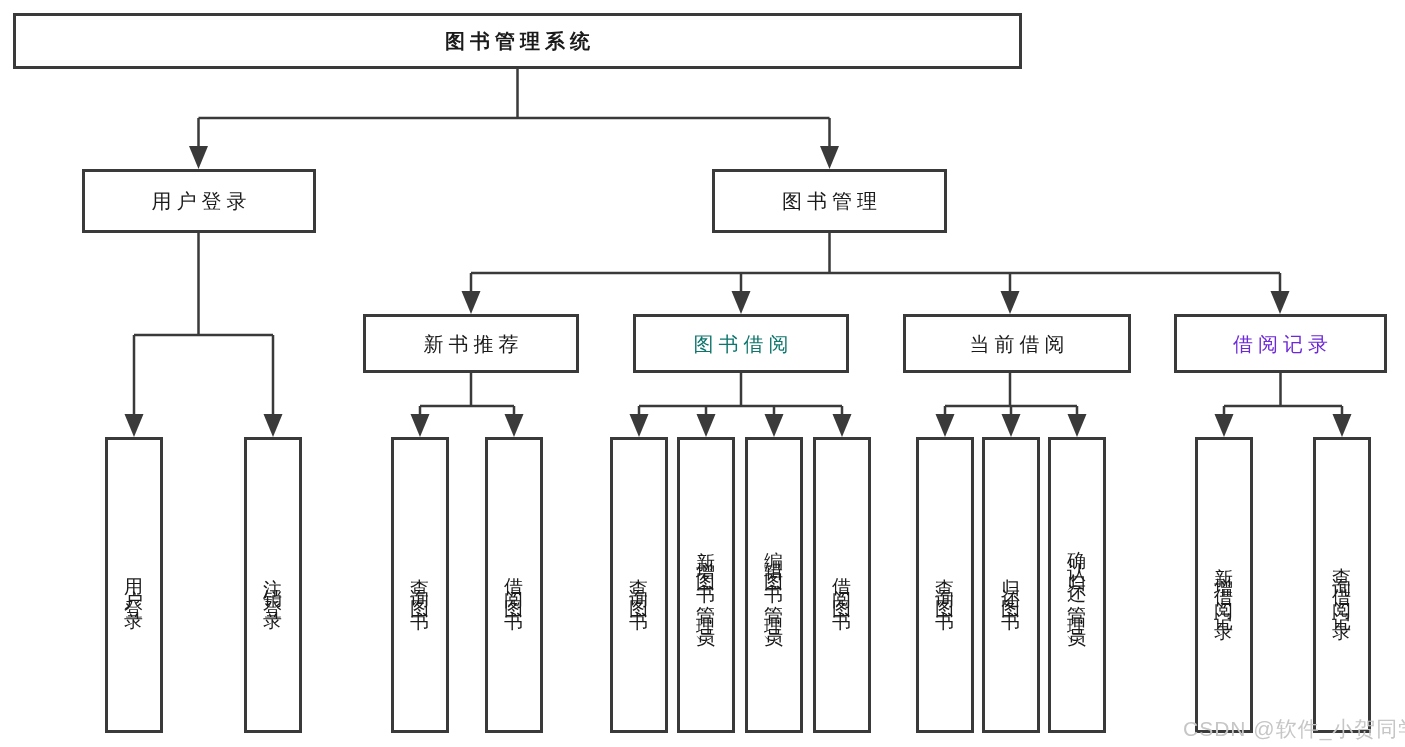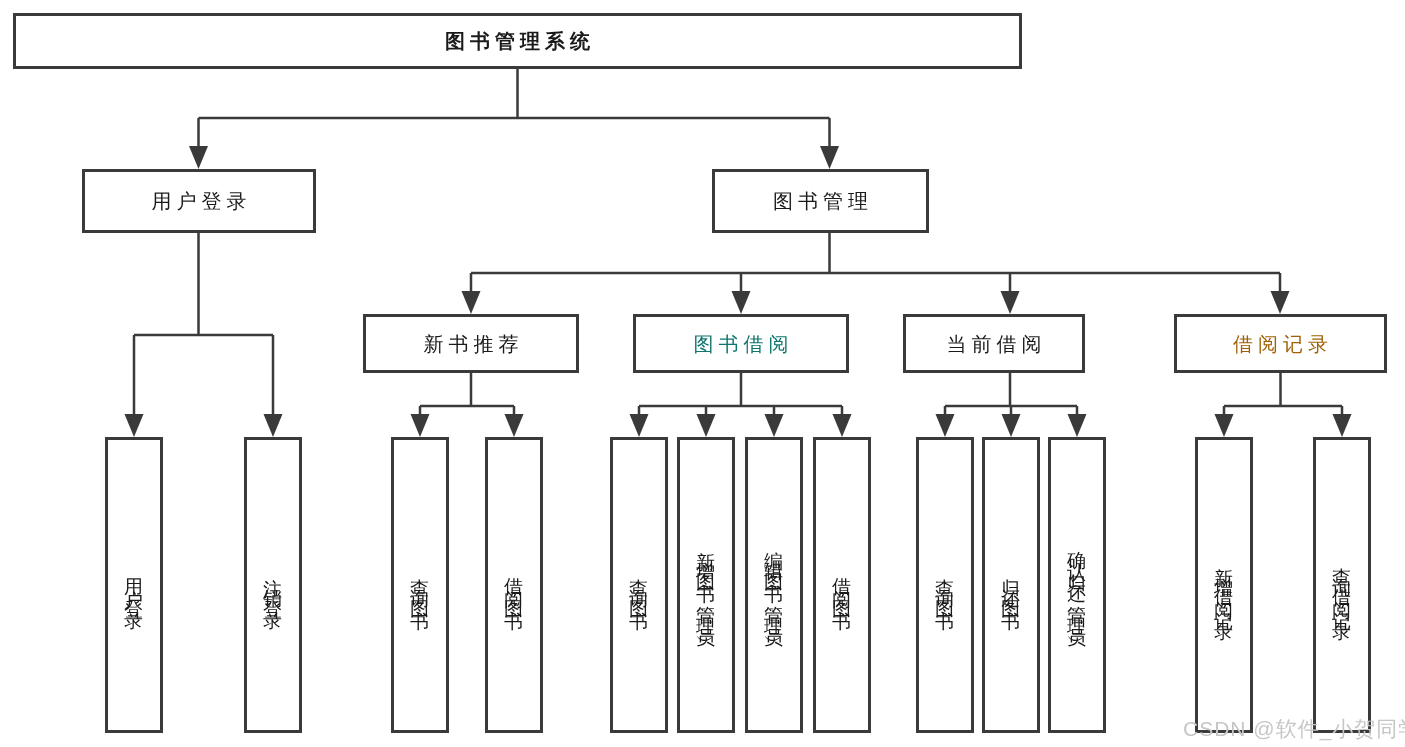--- a/index.html
+++ b/index.html
@@ -104,35 +104,35 @@
       </g>
   </svg>
 
   <div class="node" style="left: 13px; top: 13px; width: 1009px; height: 56px; border-color: rgb(58, 58, 58); background: rgb(255, 255, 255); font-weight: bold;">
     <span class="h-label" style="color: rgb(26, 26, 26);">图书管理系统</span>
   </div>
 
   <div class="node" style="left: 82px; top: 169px; width: 234px; height: 64px; border-color: rgb(58, 58, 58); background: rgb(255, 255, 255);">
     <span class="h-label" style="color: rgb(26, 26, 26);">用户登录</span>
   </div>
-  <div class="node" style="left: 712px; top: 169px; width: 217px; height: 64px; border-color: rgb(58, 58, 58); background: rgb(255, 255, 255);">
+  <div class="node" style="left: 712px; top: 169px; width: 235px; height: 64px; border-color: rgb(58, 58, 58); background: rgb(255, 255, 255);">
     <span class="h-label" style="color: rgb(26, 26, 26);">图书管理</span>
   </div>
 
   <div class="node" style="left: 363px; top: 314px; width: 216px; height: 59px; border-color: rgb(58, 58, 58); background: rgb(255, 255, 255);">
     <span class="h-label" style="color: rgb(26, 26, 26); font-family: Liberation Serif, serif;">新书推荐</span>
   </div>
   <div class="node" style="left: 633px; top: 314px; width: 216px; height: 59px; border-color: rgb(58, 58, 58); background: rgb(255, 255, 255);">
     <span class="h-label" style="color: #0f766e;">图书借阅</span>
   </div>
-  <div class="node" style="left: 903px; top: 314px; width: 182px; height: 59px; border-color: rgb(58, 58, 58); background: rgb(255, 255, 255);">
+  <div class="node" style="left: 903px; top: 314px; width: 228px; height: 59px; border-color: rgb(58, 58, 58); background: rgb(255, 255, 255);">
     <span class="h-label" style="color: rgb(26, 26, 26);">当前借阅</span>
   </div>
   <div class="node" style="left: 1174px; top: 314px; width: 213px; height: 59px; border-color: rgb(58, 58, 58); background: rgb(255, 255, 255);">
-    <span class="h-label" style="color: #a16207;">借阅记录</span>
+    <span class="h-label" style="color: #6d28d9;">借阅记录</span>
   </div>
 
   <div class="node" style="left: 105px; top: 437px; width: 58px; height: 296px; border-color: rgb(58, 58, 58); background: rgb(255, 255, 255);">
     <span class="v-label" style="color: rgb(26, 26, 26);">用户登录</span>
   </div>
   <div class="node" style="left: 244px; top: 437px; width: 58px; height: 296px; border-color: rgb(58, 58, 58); background: rgb(255, 255, 255);">
     <span class="v-label" style="color: rgb(26, 26, 26);">注销登录</span>
   </div>
 
   <div class="node" style="left: 391px; top: 437px; width: 58px; height: 296px; border-color: rgb(58, 58, 58); background: rgb(255, 255, 255);">

